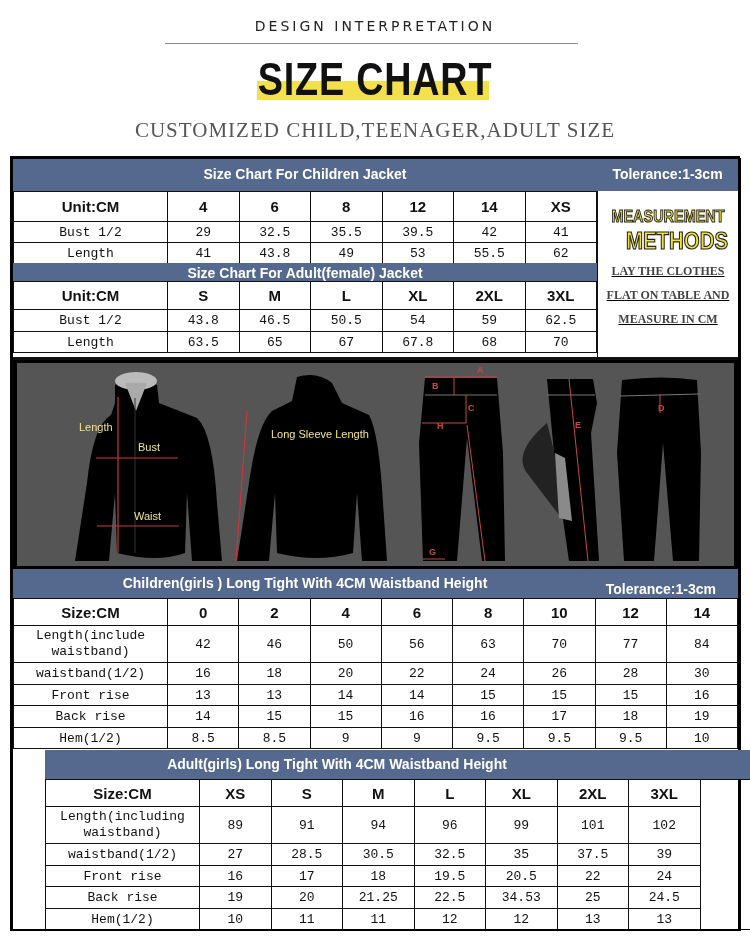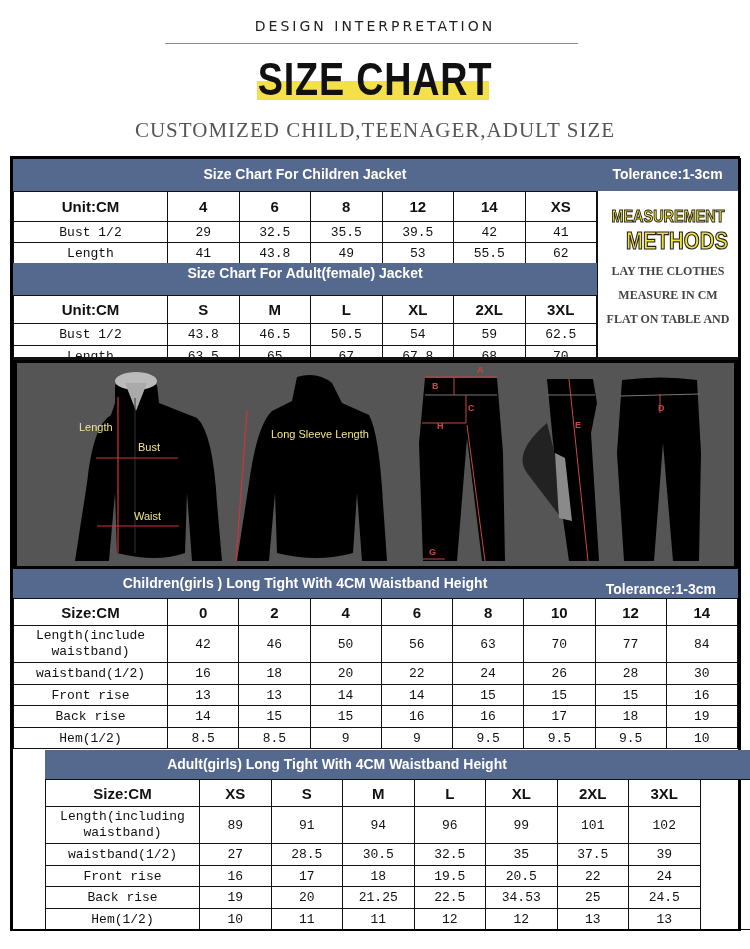--- a/index.html
+++ b/index.html
@@ -89,21 +89,21 @@
       <td>62</td>
     </tr>
   </tbody>
     </table>
 </div>
 
 <div class="band" style="position:absolute;left:597px;top:159px;width:141px;height:32px;"></div>
 <div style="position:absolute;left:597px;top:166px;width:141px;text-align:center;color:#fff;font-weight:bold;font-size:14px;font-family:'Liberation Sans',sans-serif;">Tolerance:1-3cm</div>
 
 <div class="sec" style="top:263px;width:584px;">
-  <div class="band" style="height:32px;line-height:21px;">
+  <div class="band" style="height:18px;line-height:21px;">
     <div class="band-title">Size Chart For Adult(female) Jacket</div>
   </div>
   <table style="width:584px;">
     <colgroup>
         <col style="width:154px">
         <col>
         <col>
         <col>
         <col>
         <col>
@@ -137,24 +137,24 @@
       <td>68</td>
       <td>70</td>
     </tr>
   </tbody>
     </table>
 </div>
 
 <div class="methods">
   <div class="m-big1">MEASUREMENT</div>
   <div class="m-big2">METHODS</div>
-  <div style="margin-top:4px;">
+  <div style="margin-top:4px;text-decoration:underline;">
     <div class="m-txt">LAY THE CLOTHES</div>
+    <div class="m-txt">FLAT ON TABLE AND</div>
     <div class="m-txt">MEASURE IN CM</div>
-    <div class="m-txt">FLAT ON TABLE AND</div>
   </div>
 </div>
 
 <div class="photo">
   <div class="photo-inner">
     <svg width="717" height="203" viewBox="0 0 717 203">
 
       <g>
         <path d="M98 22 Q115 8 140 22 L142 40 L180 55 Q196 70 200 140 L205 198 L175 198 L170 130 L168 190 Q140 200 100 190 L98 130 L92 198 L58 198 L70 120 Q76 62 94 52 L98 40 Z" fill="#000"></path>
         <ellipse cx="119" cy="18" rx="21" ry="9" fill="#bbb"></ellipse>

